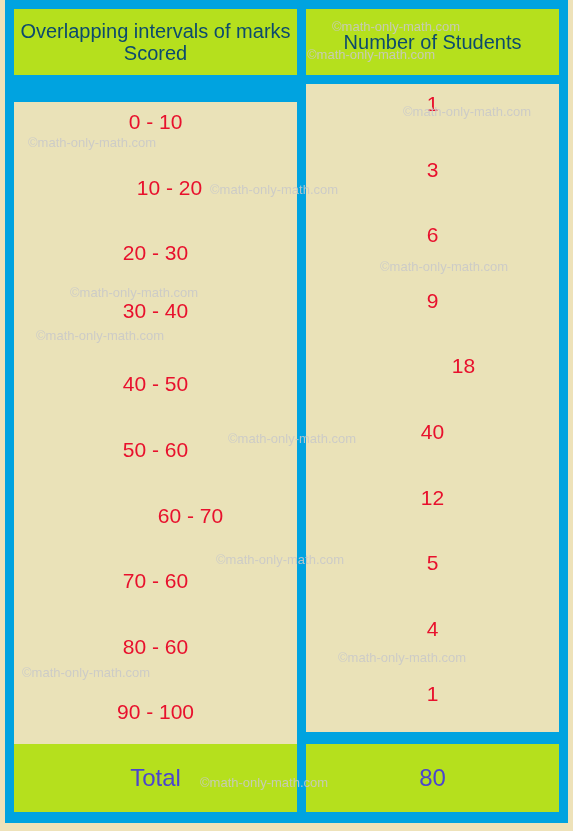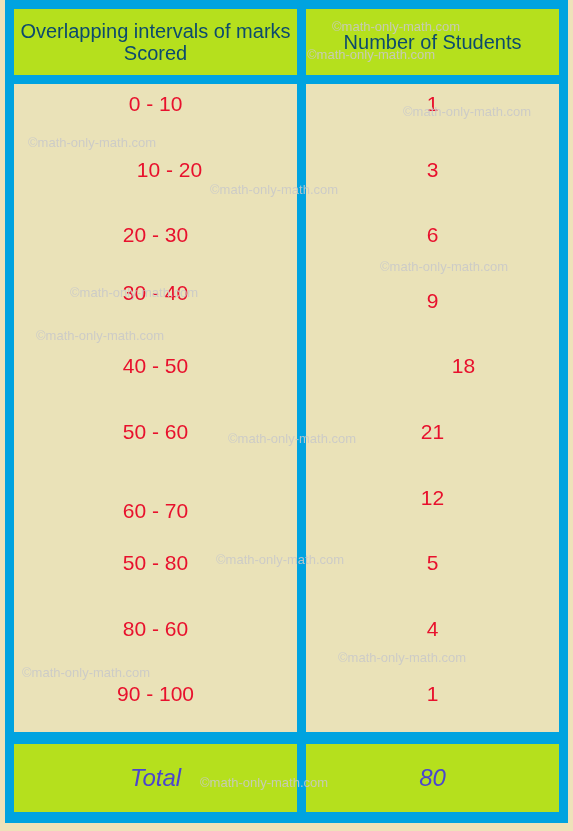--- a/index.html
+++ b/index.html
@@ -63,21 +63,21 @@
     height: 660px;
   }
   .body-cell {
     position: absolute;
     top: 6px;
     height: 648px;
     background: #eae2b8;
     box-sizing: border-box;
     overflow: hidden;
   }
-  #body-cell-left  { left: 9px;   width: 283px; }
+  #body-cell-left  { left: 9px;   width: 283px; margin-top: 18px; }
   #body-cell-right { left: 301px; width: 253px; }
 
   .data-list {
     position: absolute;
     left: 0; top: 0;
     width: 100%;
     height: 100%;
   }
   .data-item {
     position: absolute;
@@ -106,21 +106,20 @@
     box-sizing: border-box;
   }
   #total-cell-left  { left: 9px;   width: 283px; }
   #total-cell-right { left: 301px; width: 253px; }
 
   .total-text {
     color: #4b45cf;
     font-size: 24px;
     position: relative;
     z-index: 3;
-    font-style: italic;
   }
 
   
   .wm {
     position: absolute;
     color: #c9c9c9;
     font-size: 13px;
     white-space: nowrap;
     z-index: 2;
     pointer-events: none;
@@ -151,34 +150,34 @@
 
   <div id="body-row">
     <div class="body-cell" id="body-cell-left">
       <div class="data-list" id="interval-list">
           <div class="data-item" style="top: 8px;">0 - 10</div>
           <div class="data-item" style="top: 73.6px; padding-left: 14px;">10 - 20</div>
           <div class="data-item" style="top: 139.2px;">20 - 30</div>
           <div class="data-item" style="top: 197px;">30 - 40</div>
           <div class="data-item" style="top: 270.4px;">40 - 50</div>
           <div class="data-item" style="top: 336px;">50 - 60</div>
-          <div class="data-item" style="top: 415px;">60 - 70</div>
-          <div class="data-item" style="top: 467.2px;">50 - 80</div>
+          <div class="data-item" style="top: 402px; padding-left: 35px;">60 - 70</div>
+          <div class="data-item" style="top: 467.2px;">70 - 60</div>
           <div class="data-item" style="top: 532.8px;">80 - 60</div>
           <div class="data-item" style="top: 598.4px;">90 - 100</div>
         </div>
     </div>
     <div class="body-cell" id="body-cell-right">
       <div class="data-list" id="students-list">
           <div class="data-item" style="top: 8px;">1</div>
           <div class="data-item" style="top: 73.6px;">3</div>
           <div class="data-item" style="top: 139.2px;">6</div>
           <div class="data-item" style="top: 204.8px;">9</div>
           <div class="data-item" style="top: 270.4px; margin-left: 31px;">18</div>
-          <div class="data-item" style="top: 336px;">21</div>
+          <div class="data-item" style="top: 336px;">40</div>
           <div class="data-item" style="top: 401.6px;">12</div>
           <div class="data-item" style="top: 467.2px;">5</div>
           <div class="data-item" style="top: 532.8px;">4</div>
           <div class="data-item" style="top: 598.4px;">1</div>
         </div>
     </div>
   </div>
 
   <div id="total-row">
     <div class="total-cell" id="total-cell-left">

